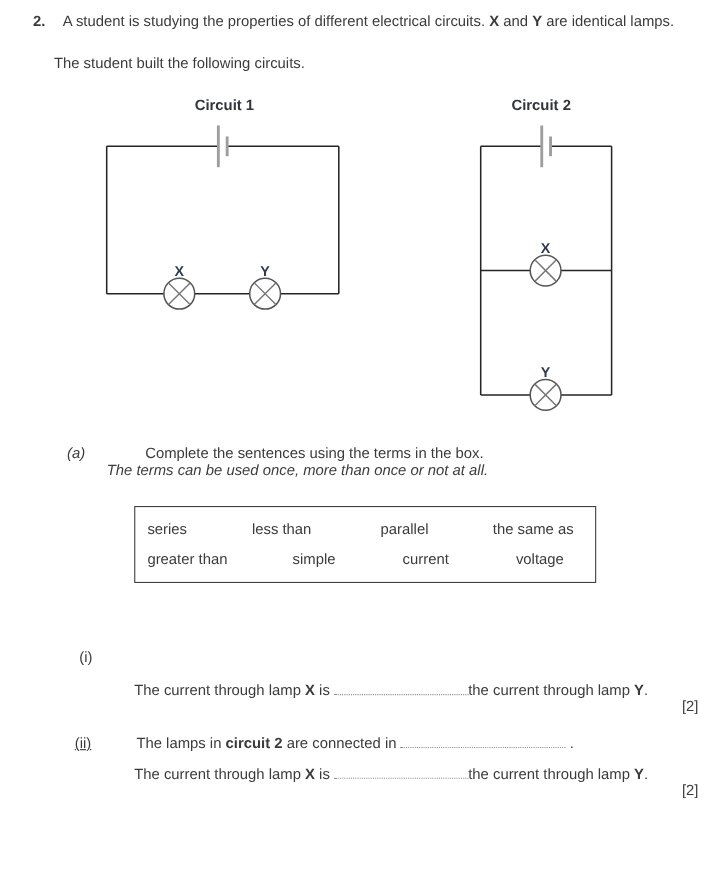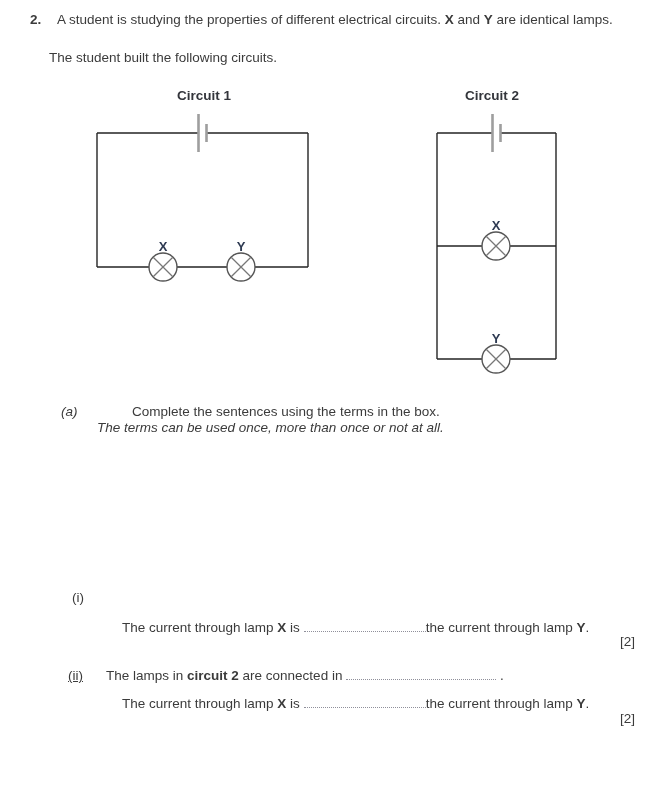--- a/index.html
+++ b/index.html
@@ -69,29 +69,39 @@
       <path d="M486.2 349.2 L505.8 368.8 M505.8 349.2 L486.2 368.8" stroke="#777777" stroke-width="1.3"></path>
       <text x="496" y="230" text-anchor="middle" class="lamp-label">X</text>
       <text x="496" y="343" text-anchor="middle" class="lamp-label">Y</text>
     </g>
   </svg>
 
   <span class="abs i" style="left:61px;top:404px;">(a)</span>
   <div class="abs" style="left:97px;top:404px;margin-left:35px;">Complete the sentences using the terms in the box.</div>
   <div class="abs i" style="left:97px;top:420px;font-style:italic;">The terms can be used once, more than once or not at all.</div>
 
+  <div class="terms-box">
+    <span class="term" style="left:11px;top:12px;">series</span>
+    <span class="term" style="left:106px;top:12px;">less than</span>
+    <span class="term" style="left:223px;top:12px;">parallel</span>
+    <span class="term" style="left:325px;top:12px;">the same as</span>
+    <span class="term" style="left:11px;top:40px;">greater than</span>
+    <span class="term" style="left:143px;top:40px;">simple</span>
+    <span class="term" style="left:243px;top:40px;">current</span>
+    <span class="term" style="left:346px;top:40px;">voltage</span>
+  </div>
 
   <span class="abs" style="left:72px;top:590px;">(i)</span>
   <div class="abs" style="left:122px;top:620px;">
     <span>The current through lamp </span><span class="b">X</span><span> is </span><span class="blank blank-mid"></span><span>the current through lamp </span><span class="b">Y</span><span>.</span>
   </div>
   <div class="marks" style="top:634px;">[2]</div>
 
   <span class="abs" style="left:68px;top:668px;text-decoration:underline;">(ii)</span>
-  <div class="abs" style="left:106px;top:668px;text-align:right;">
+  <div class="abs" style="left:124px;top:668px;text-align:right;">
     <span>The lamps in </span><span class="b">circuit 2</span><span> are connected in </span><span class="blank blank-long"></span><span>&nbsp;.</span>
   </div>
   <div class="abs" style="left:122px;top:696px;">
     <span>The current through lamp </span><span class="b">X</span><span> is </span><span class="blank blank-mid"></span><span>the current through lamp </span><span class="b">Y</span><span>.</span>
   </div>
   <div class="marks" style="top:711px;">[2]</div>
 
 </div>
 
 </body></html>

